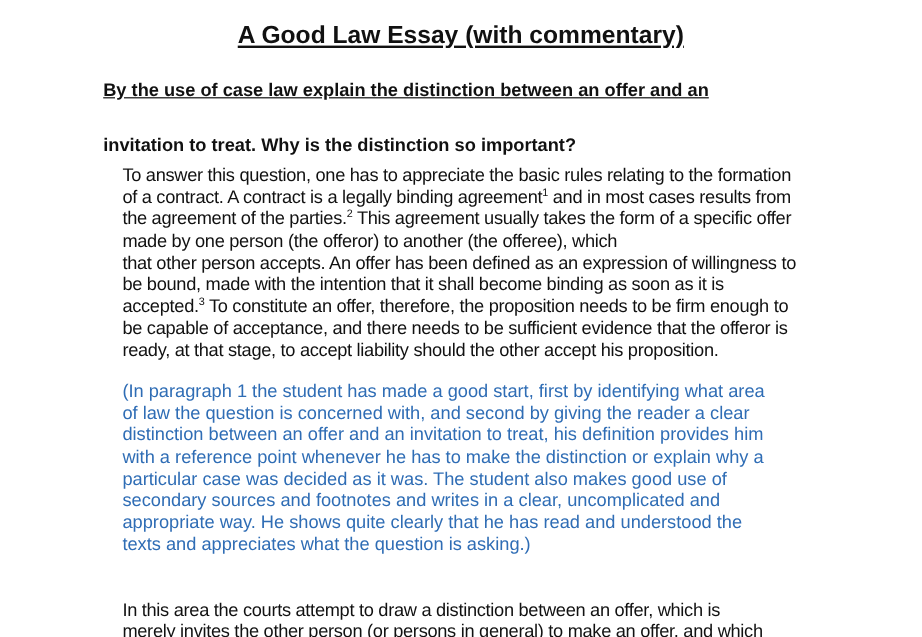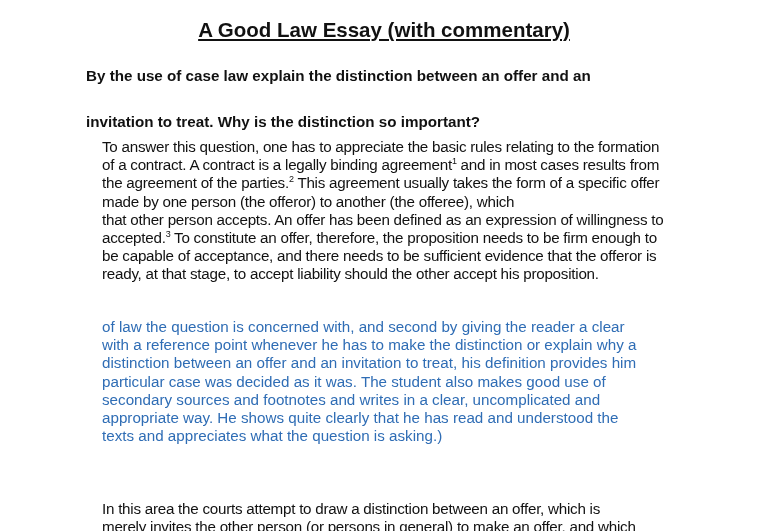--- a/index.html
+++ b/index.html
@@ -75,39 +75,41 @@
   }
 </style>
 </head>
 <body>
 
 <div class="page">
 
   <h1 class="title">A Good Law Essay (with commentary)</h1>
 
   <p class="question">
-    <span class="line" style="display:block;white-space:nowrap;">By the use of case law explain the distinction between an offer and an</span>
+    <span class="line" style="display:block;white-space:nowrap;text-decoration:underline;">By the use of case law explain the distinction between an offer and an</span>
     <span class="line" style="display:block;white-space:nowrap;margin-top:28px;">invitation to treat. Why is the distinction so important?</span>
   </p>
 
   <p class="para p1">
     <span class="line">To answer this question, one has to appreciate the basic rules relating to the formation</span>
     <span class="line"><span>of a contract. A contract is a legally binding agreement</span><sup>1</sup><span> and in most cases results from</span></span>
     <span class="line"><span>the agreement of the parties.</span><sup>2</sup><span> This agreement usually takes the form of a specific offer</span></span>
     <span class="line">made by one person (the offeror) to another (the offeree), which</span>
     <span class="line">that other person accepts. An offer has been defined as an expression of willingness to</span>
+    <span class="line">be bound, made with the intention that it shall become binding as soon as it is</span>
     <span class="line"><span>accepted.</span><sup>3</sup><span> To constitute an offer, therefore, the proposition needs to be firm enough to</span></span>
     <span class="line">be capable of acceptance, and there needs to be sufficient evidence that the offeror is</span>
     <span class="line">ready, at that stage, to accept liability should the other accept his proposition.</span>
   </p>
 
   <p class="para commentary">
+    <span class="line">(In paragraph 1 the student has made a good start, first by identifying what area</span>
     <span class="line">of law the question is concerned with, and second by giving the reader a clear</span>
+    <span class="line">distinction between an offer and an invitation to treat, his definition provides him</span>
     <span class="line">with a reference point whenever he has to make the distinction or explain why a</span>
-    <span class="line">distinction between an offer and an invitation to treat, his definition provides him</span>
     <span class="line">particular case was decided as it was. The student also makes good use of</span>
     <span class="line">secondary sources and footnotes and writes in a clear, uncomplicated and</span>
     <span class="line">appropriate way. He shows quite clearly that he has read and understood the</span>
     <span class="line">texts and appreciates what the question is asking.)</span>
   </p>
 
   <p class="para p2">
     <span class="line">In this area the courts attempt to draw a distinction between an offer, which is</span>
     <span class="line">merely invites the other person (or persons in general) to make an offer, and which</span>
   </p>

